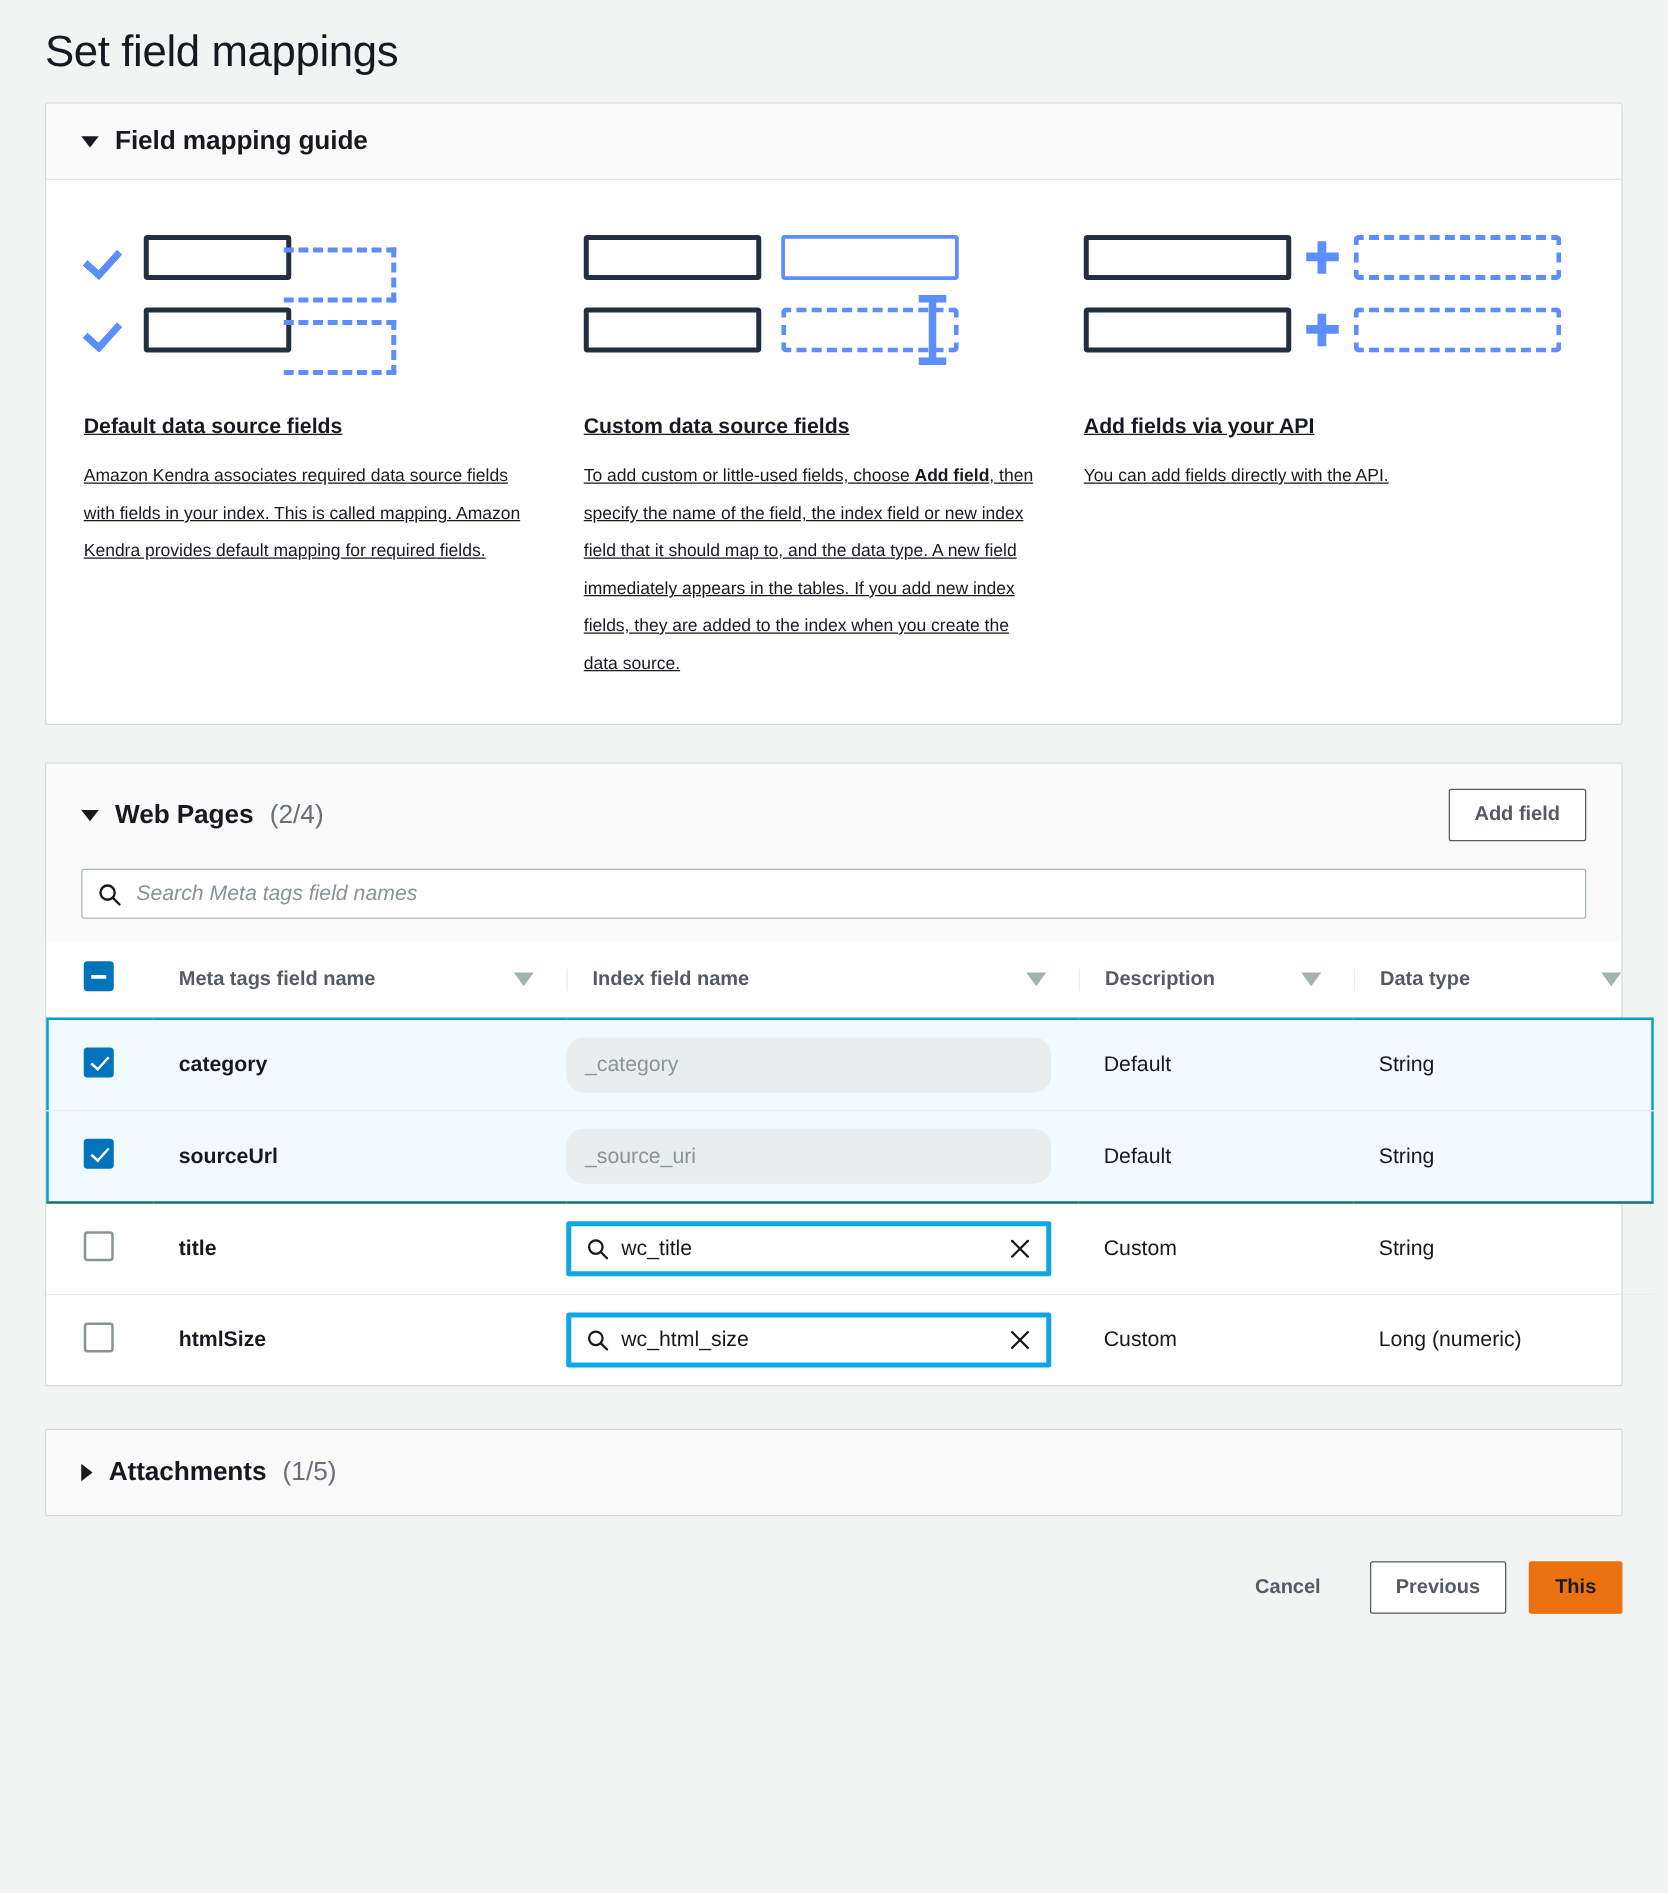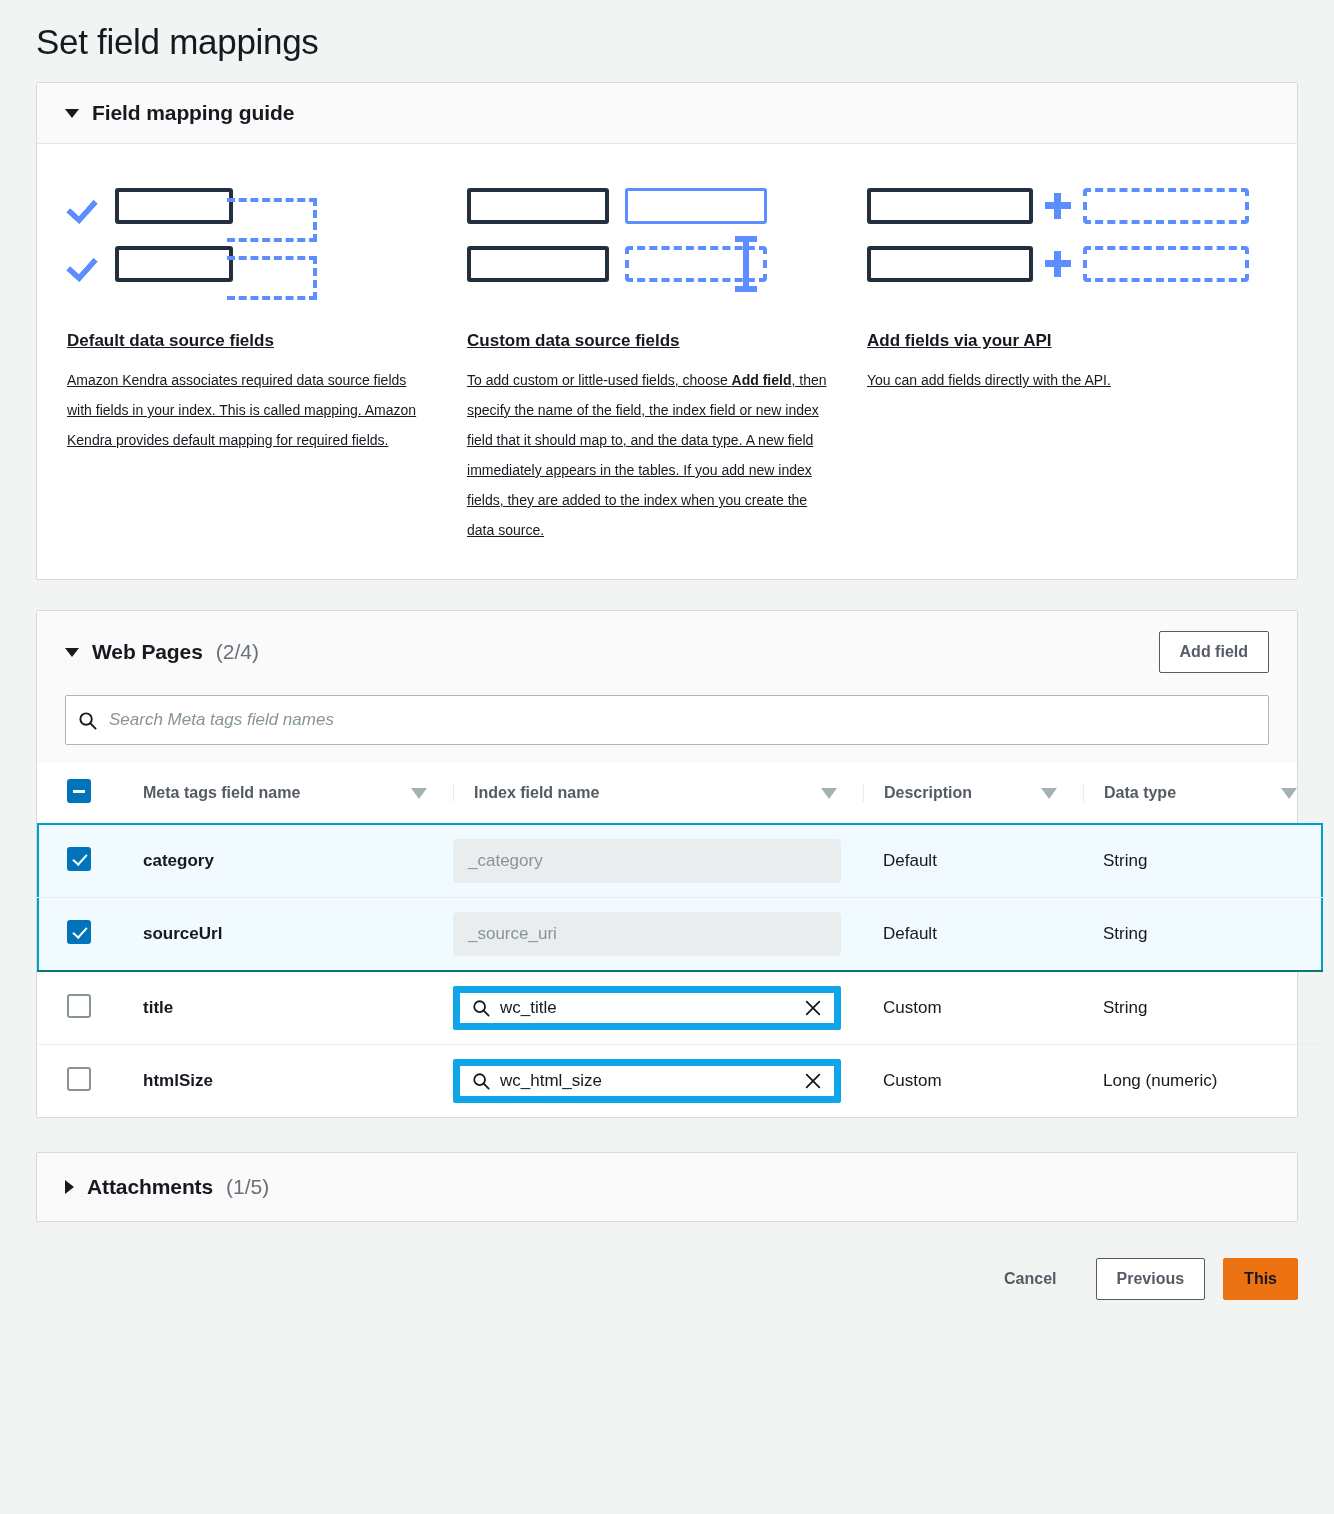--- a/index.html
+++ b/index.html
@@ -153,21 +153,21 @@
   .conn {
     position: absolute;
     border: 4px dashed #5c8eff;
     border-left: none;
   }
   
   .search-wrap { padding: 0 28px 4px 28px; }
   .search-box {
     display: flex;
     align-items: center;
-    height: 50px;
+    height: 40px;
     border: 1px solid #aab7b8;
     border-radius: 2px;
     background: #fff;
     padding: 0 12px;
     gap: 12px;
   }
   .search-box .ph {
     font-size: 17px;
     font-style: italic;
     color: #879596;
@@ -270,32 +270,32 @@
     position: absolute;
     left: 4px; top: 9px;
     width: 12px; height: 3px;
     background: #fff;
   }
   .cell-pad { padding-left: 20px; }
   
   .index-disabled {
     background: #eaeded;
     border: 1px solid #eaeded;
-    border-radius: 4px;
+    border-radius: 14px;
     height: 44px;
     display: flex;
     align-items: center;
     padding: 0 14px;
     color: #879596;
     font-size: 17px;
     margin-right: 22px;
   }
   .index-select {
     background: #fff;
-    border: 7px solid #0ea5e9;
+    border: 4px solid #0ea5e9;
     border-radius: 2px;
     height: 44px;
     display: flex;
     align-items: center;
     gap: 10px;
     padding: 0 12px;
     font-size: 17px;
     color: #16191f;
     margin-right: 22px;
   }

